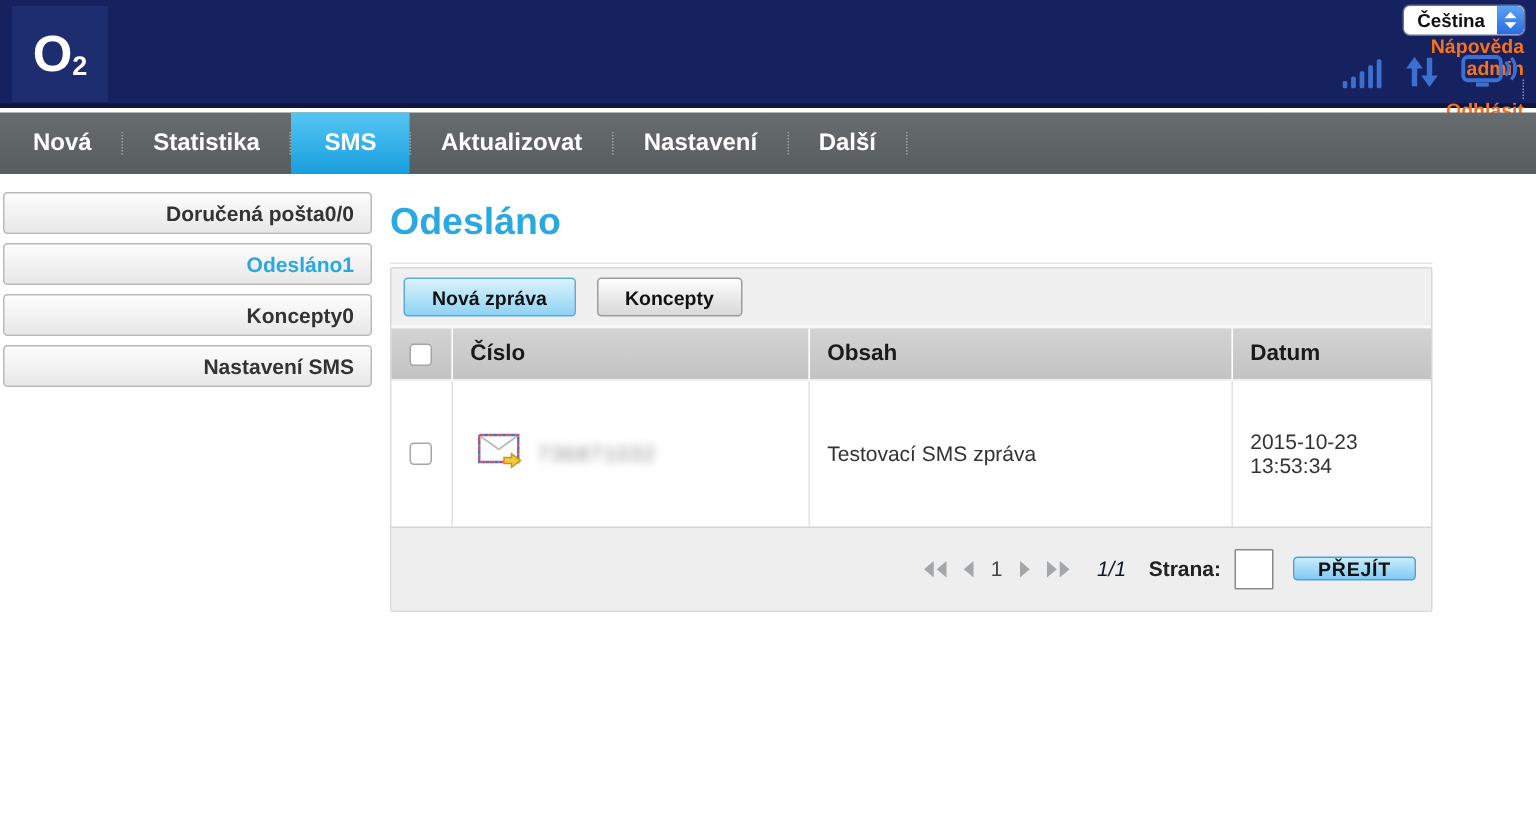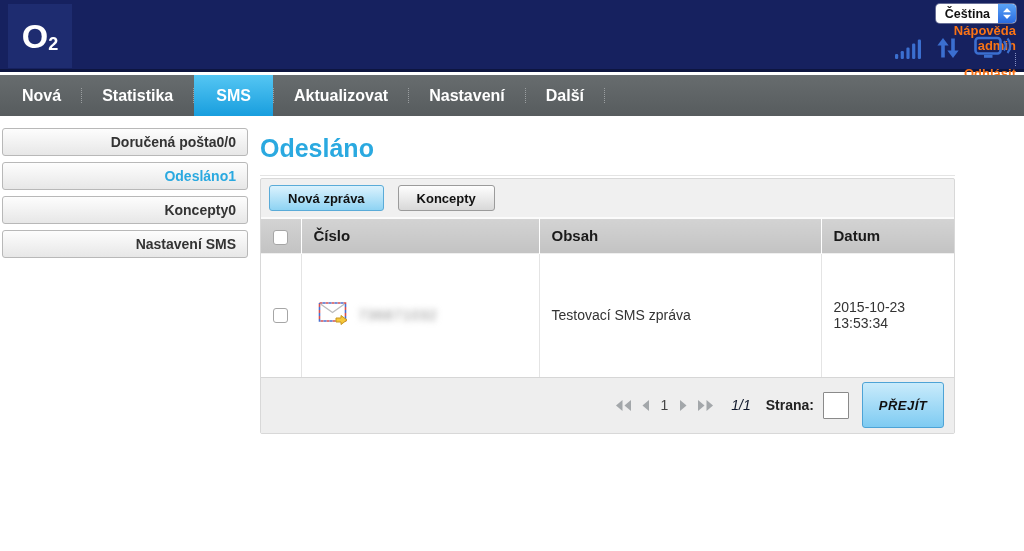--- a/index.html
+++ b/index.html
@@ -84,21 +84,21 @@
     height:34px; background:linear-gradient(#d3d3d3,#c3c3c3);
     font-size:15px; font-weight:bold; color:#1a1a1a; text-align:left;
     padding-left:12px; border-right:1px solid #ffffff;
   }
   .sms th:last-child { border-right:none; }
   .sms col.c-check { width:40px; }
   .sms col.c-num   { width:238px; }
   .sms col.c-obsah { width:282px; }
   .sms col.c-datum { width:133px; }
   .sms td {
-    height:124px; background:#fff; border-right:1px solid #e4e4e4;
+    height:98px; background:#fff; border-right:1px solid #e4e4e4;
     border-bottom:1px solid #d6d6d6; border-top:1px solid #efefef;
     font-size:14px; color:#333; padding-left:12px; vertical-align:middle;
   }
   .sms td:last-child { border-right:none; }
   .sms th.c-check, .sms td.c-check { text-align:center; padding-left:0; }
   .checkbox {
     display:inline-block; width:15px; height:15px; background:#fff;
     border:1px solid #a6a6a6; border-radius:3px; vertical-align:middle; cursor:pointer;
   }
   .num-cell { display:flex; align-items:center; gap:10px; padding-left:4px; }
@@ -110,23 +110,23 @@
   }
   .pg-arrow { display:inline-flex; align-items:center; cursor:pointer; }
   .pg-num { font-size:14px; color:#444; margin:0 2px; }
   .pg-total { margin-left:8px; color:#0f172a;font-style:italic; }
   .pg-label { font-weight:bold; color:#222; margin-left:6px; }
   .pg-input {
     width:26px; height:27px; border:1px solid #8a8a8a; background:#fff; border-radius:1px;
     font-size:14px; text-align:center; font-family:"Liberation Sans",sans-serif;
   }
   .btn.go {
-    width:82px; height:46px; margin-left:4px; padding:0;
+    width:82px; height:16px; margin-left:4px; padding:0;
     background:linear-gradient(#c9ebfb,#7ecbf2); border:1px solid #4da3d6;
-    font-size:13px; letter-spacing:.5px;font-style:italic;
+    font-size:13px; letter-spacing:.5px;
   }
 </style>
 </head>
 <body>
 
 <div class="hdr">
   <div class="logo">
     <span>O</span>
       <sub>2</sub>
   </div>

